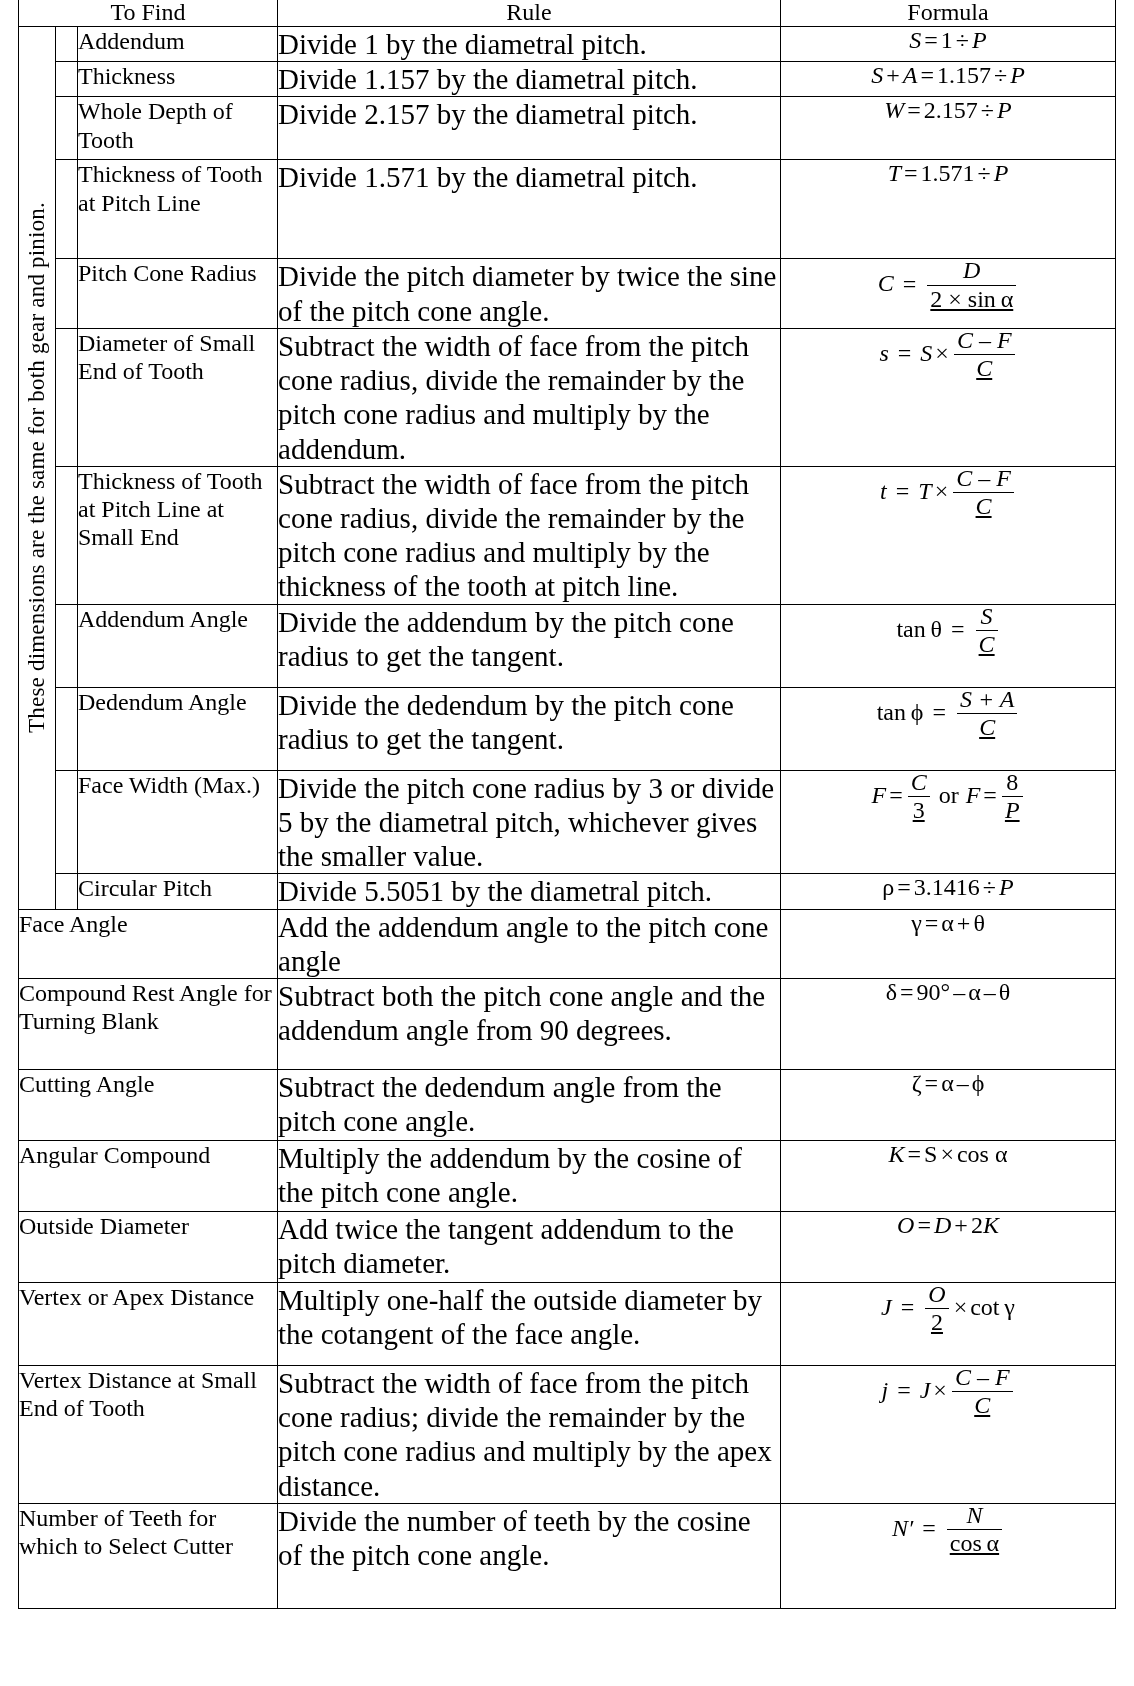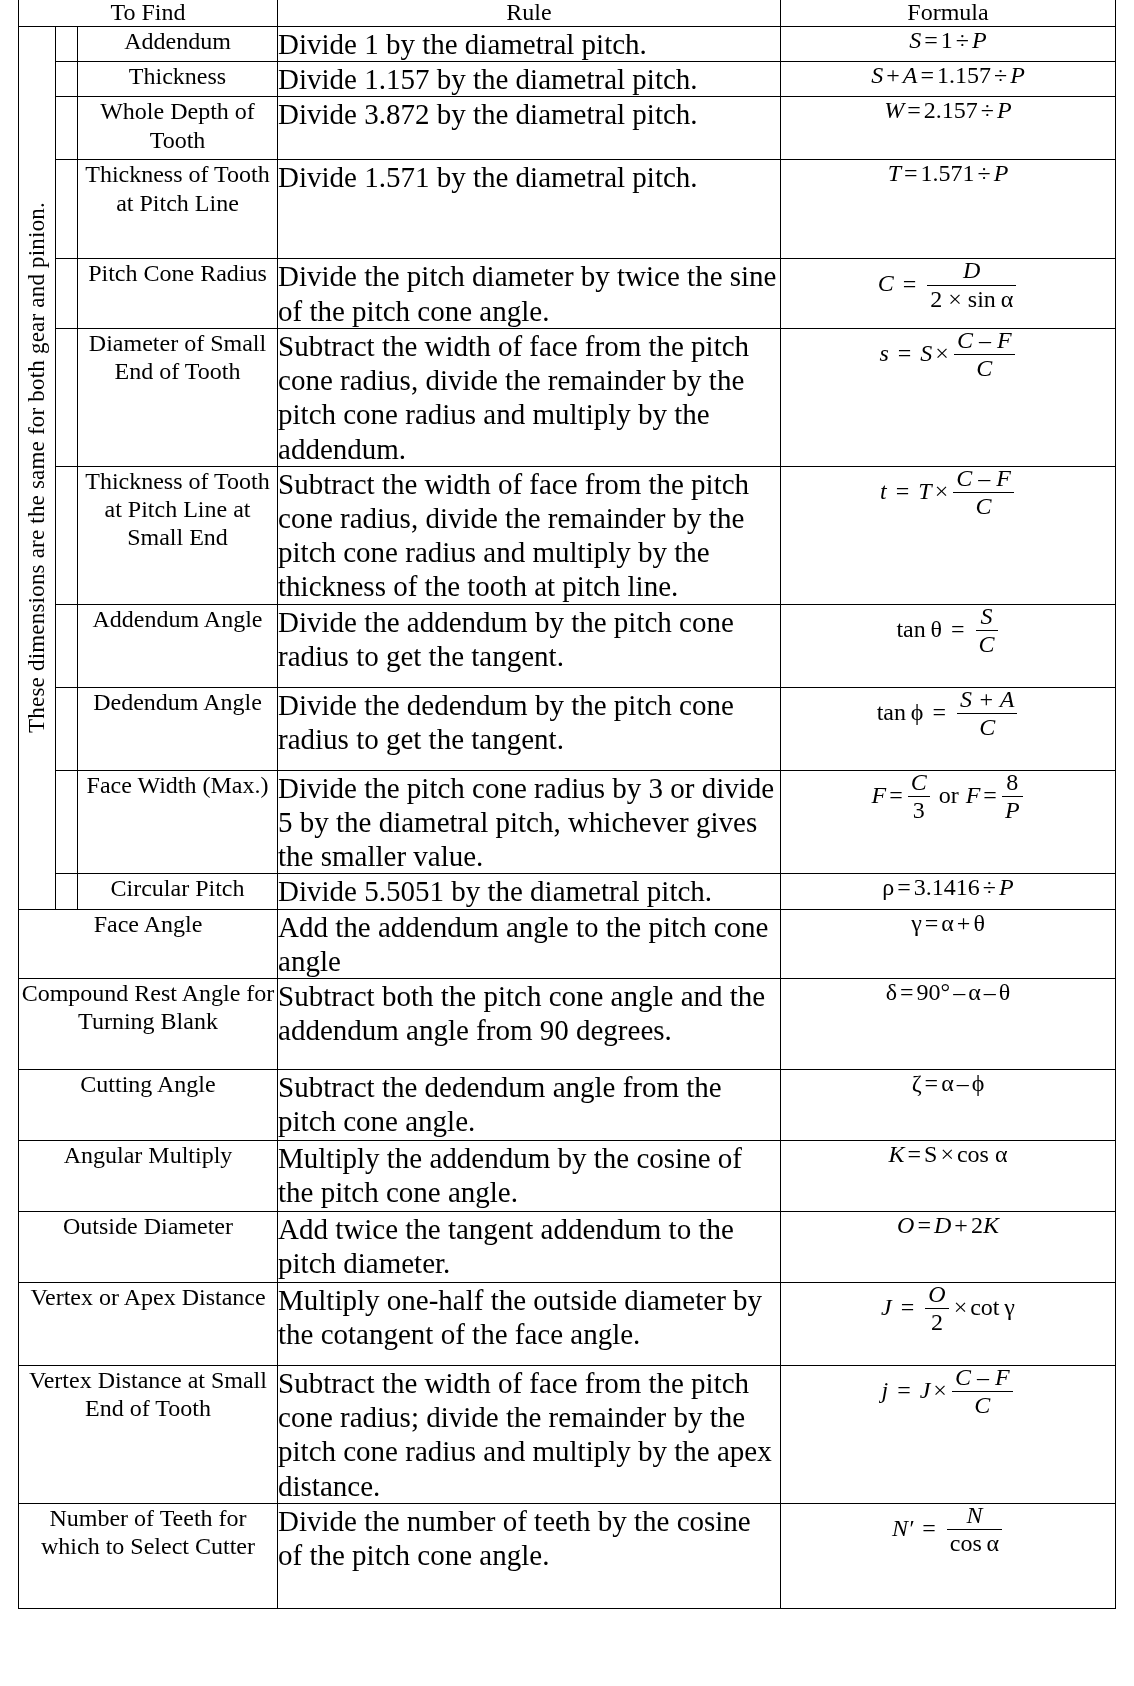--- a/index.html
+++ b/index.html
@@ -39,21 +39,20 @@
     font-size:24px;
     padding:6px 0 14px 0;
     vertical-align:top;
   }
 
   
   .find{
     font-size:24px;
     line-height:1.18;
     padding:5px 6px 4px 10px;
-    text-align:center;
   }
   .rule{
     font-size:29px;
     line-height:1.18;
     padding:5px 10px 4px 11px;
   }
   .form{
     font-size:24px;
     text-align:center;
     vertical-align:middle;
@@ -87,21 +86,21 @@
   .mi{font-style:italic;}
   .fr{
     display:inline-block;
     vertical-align:middle;
     text-align:center;
     margin:0 2px;
     position:relative;
     top:-1px;
   }
   .fr .num{display:block;padding:0 3px 1px 3px;line-height:1.05;}
-  .fr .den{display:block;padding:1px 3px 0 3px;border-top:1.6px solid #000;line-height:1.05;}
+  .fr .den{display:block;padding:1px 3px 0 3px;border-top:1.6px solid #000;line-height:1.05;text-decoration:underline;}
   .op{padding:0 3px;}
   .sp{display:inline-block;width:7px;}
 </style>
 </head>
 <body>
 
 <div class="sheet">
 <table class="gear">
   <colgroup>
     <col class="c-vert">
@@ -137,21 +136,21 @@
     <td class="find">Thickness</td>
     <td class="rule">Divide 1.157 by the diametral pitch.</td>
     <td class="form">
       <span class="mi">S</span><span class="op">+</span><span class="mi">A</span><span class="op">=</span>1.157<span class="op">÷</span><span class="mi">P</span>
     </td>
   </tr>
 
   <tr>
     <td class="indent"></td>
     <td class="find" style="height:62px">Whole Depth of Tooth</td>
-    <td class="rule">Divide 3.872 by the diametral pitch.</td>
+    <td class="rule">Divide 2.157 by the diametral pitch.</td>
     <td class="form">
       <span class="mi">W</span><span class="op">=</span>2.157<span class="op">÷</span><span class="mi">P</span>
     </td>
   </tr>
 
   <tr>
     <td class="indent"></td>
     <td class="find" style="height:98px">Thickness of Tooth at Pitch Line</td>
     <td class="rule">Divide 1.571 by the diametral pitch.</td>
     <td class="form">
@@ -234,21 +233,21 @@
     <td class="form">δ<span class="op">=</span>90°<span class="op">–</span>α<span class="op">–</span>θ</td>
   </tr>
 
   <tr>
     <td class="find" colspan="3" style="height:70px">Cutting Angle</td>
     <td class="rule">Subtract the dedendum angle from the pitch cone angle.</td>
     <td class="form">ζ<span class="op">=</span>α<span class="op">–</span>ϕ</td>
   </tr>
 
   <tr>
-    <td class="find" colspan="3" style="height:70px">Angular Multiply</td>
+    <td class="find" colspan="3" style="height:70px">Angular Compound</td>
     <td class="rule">Multiply the addendum by the cosine of the pitch cone angle.</td>
     <td class="form"><span class="mi">K</span><span class="op">=</span>S<span class="op">×</span>cos α</td>
   </tr>
 
   <tr>
     <td class="find" colspan="3" style="height:70px">Outside Diameter</td>
     <td class="rule">Add twice the tangent addendum to the pitch diameter.</td>
     <td class="form"><span class="mi">O</span><span class="op">=</span><span class="mi">D</span><span class="op">+</span>2<span class="mi">K</span></td>
   </tr>
 

